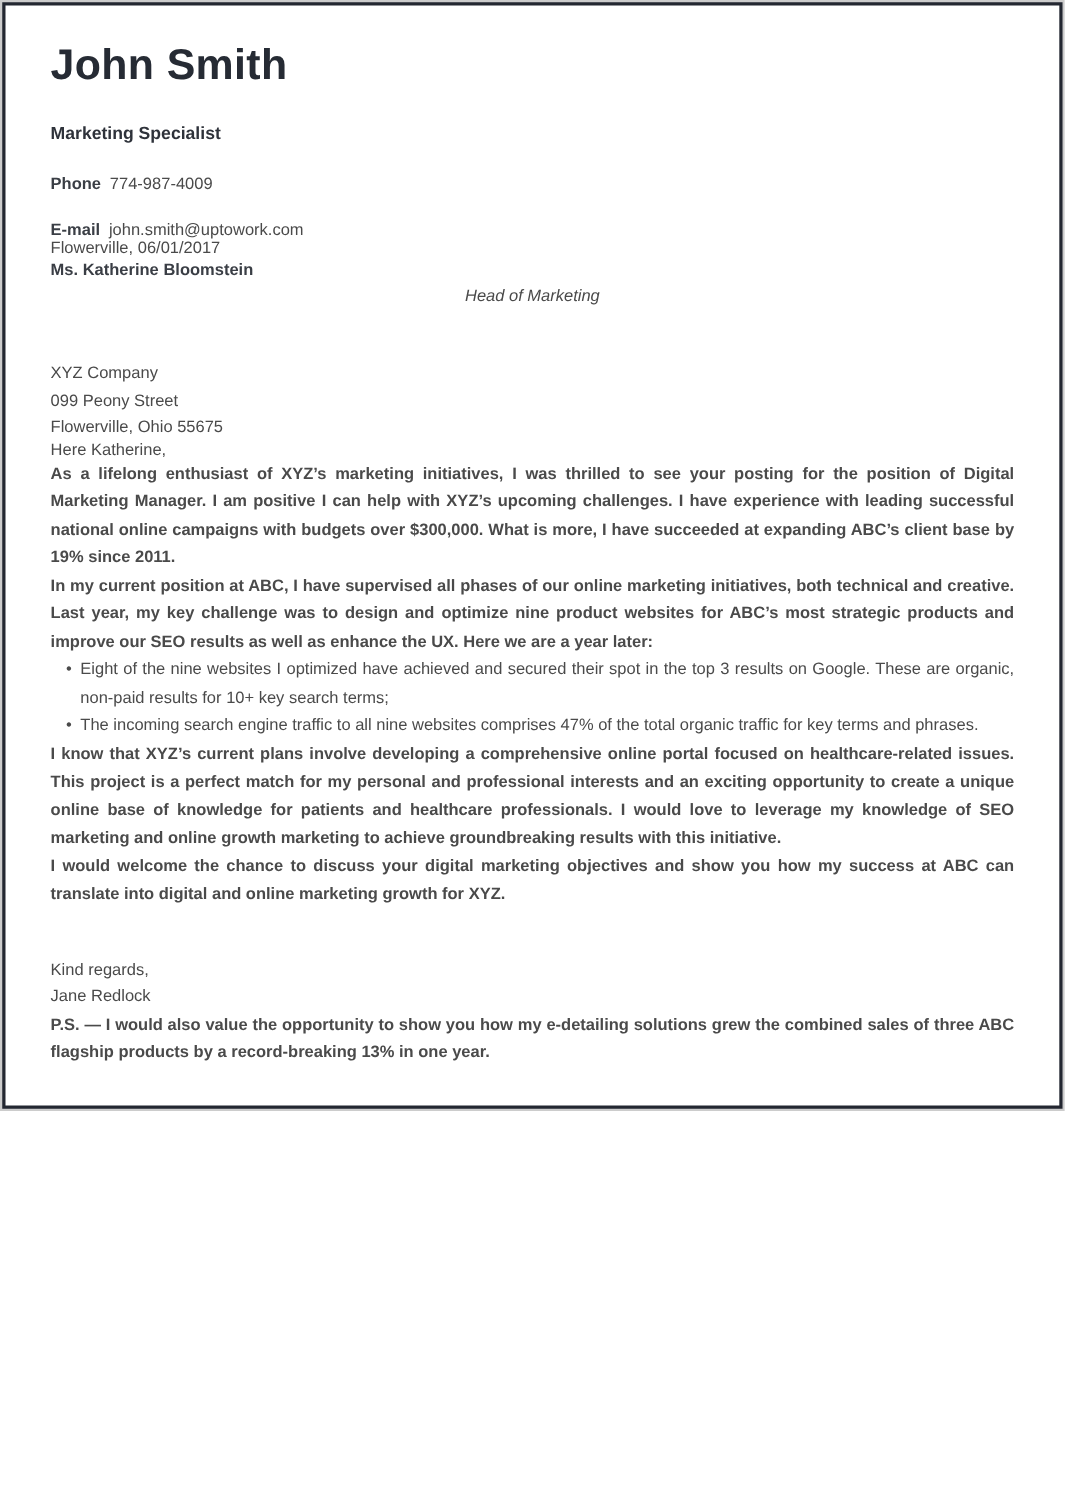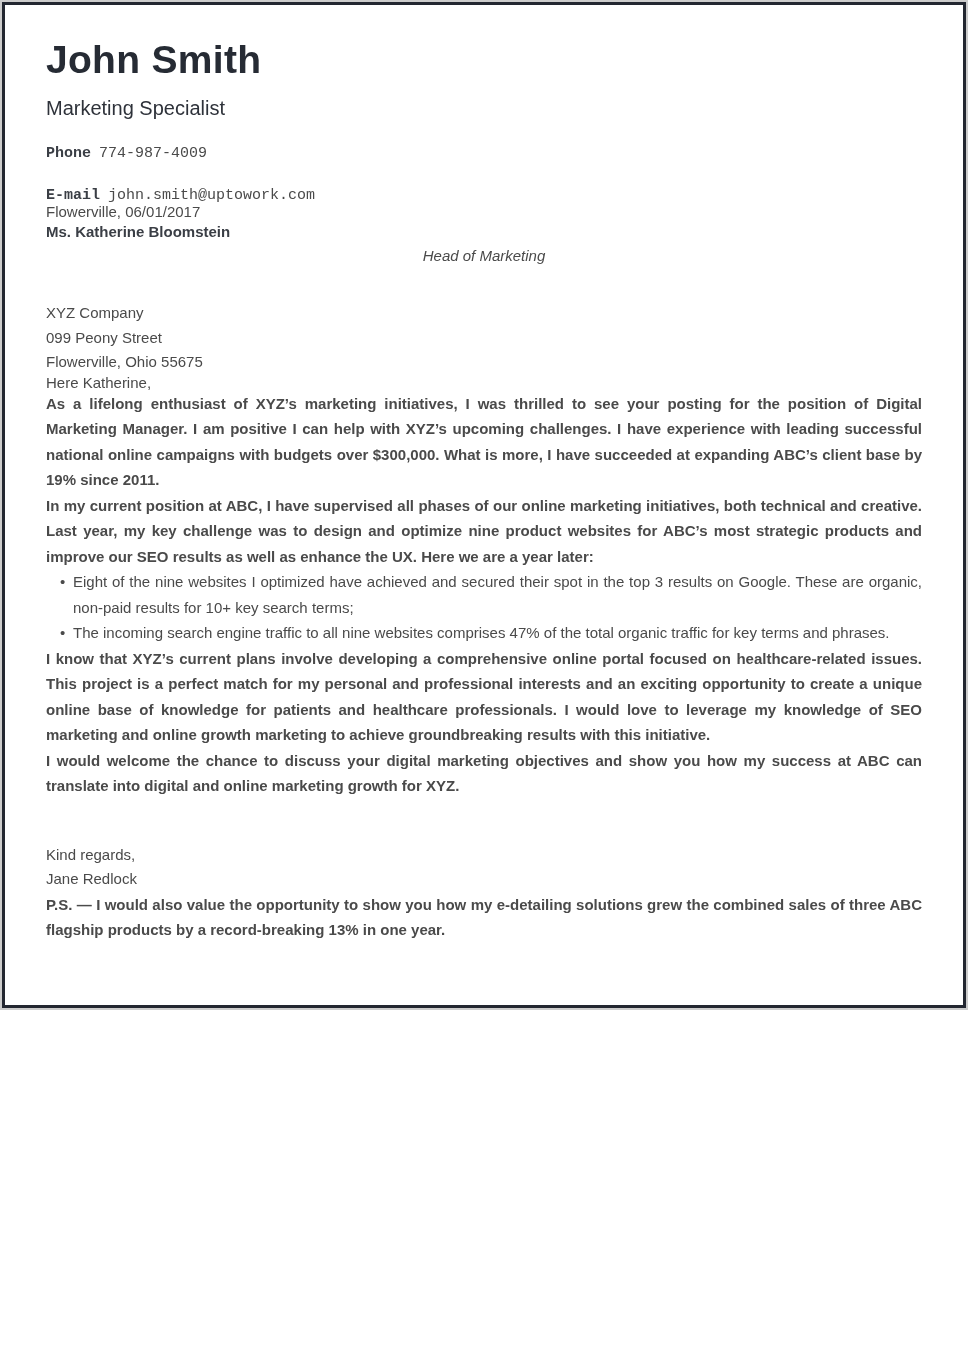--- a/index.html
+++ b/index.html
@@ -30,39 +30,39 @@
   
   .applicant-name {
     margin: 0;
     font-size: 39px;
     line-height: 46px;
     font-weight: 700;
     letter-spacing: 0.3px;
     color: #262b34;
   }
   .applicant-title {
-    margin: 13px 0 0 0;
-    font-size: 20px;
+    margin: 27px 0 0 0;
+    font-size: 16px;
     line-height: 24px;
-    font-weight: 400;
+    font-weight: 700;
     color: #2e323a;
   }
-  .contact-row { margin-top: 26px; line-height: 16px; font-family: Liberation Mono, monospace; }
+  .contact-row { margin-top: 26px; line-height: 16px; }
   .contact-row + .contact-row { }
   .contact-label { font-weight: 700; color: #3a3e45; margin-right: 8px; }
   .contact-value { color: #4a4a4a; }
 
   
   .dateline { margin-top: 29px; line-height: 16px; }
 
   .recipient { }
   .recipient-name { font-weight: 700; color: #3a3e45; line-height: 24px; }
   .recipient-title { font-style: italic; line-height: 24px; text-align: center; }
 
-  .company-block { margin-top: 33px; }
+  .company-block { margin-top: 46px; }
   .company-block p { line-height: 24.5px; }
 
   .salutation { margin-top: 44px; line-height: 16px; }
 
   
   .body-p {
     margin-top: 21px;
     line-height: 25.5px;
     text-align: justify;
     font-weight: bold;

